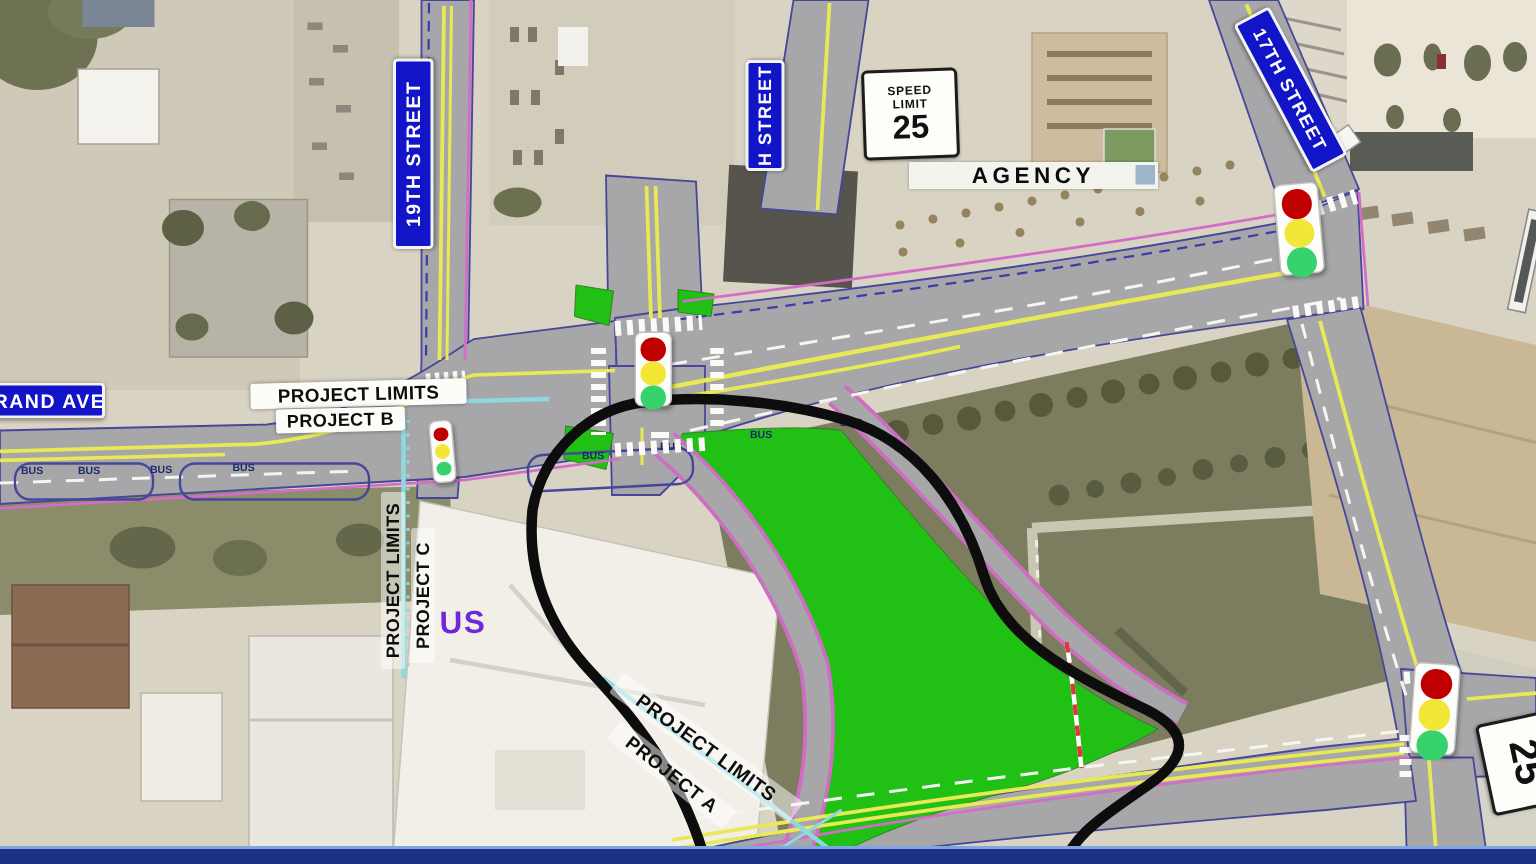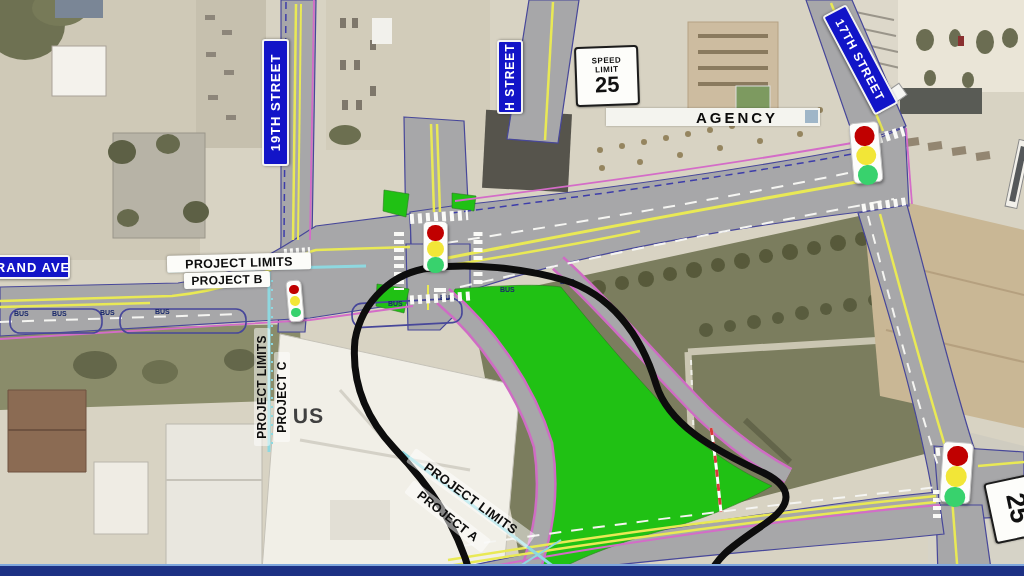--- a/index.html
+++ b/index.html
@@ -20,24 +20,24 @@
   .speedsign .sm{font-size:8px;font-weight:bold;line-height:9px;letter-spacing:.5px;}
   .speedsign .big{font-size:22px;font-weight:bold;line-height:22px;}
   .speedsign.rot .big{font-size:27px;line-height:27px;}
   .signal{position:absolute;background:#fdfdfb;border:1px solid #c2c2c2;border-radius:5px;
     box-shadow:1px 2px 3px rgba(0,0,0,.35);display:flex;flex-direction:column;align-items:center;
     justify-content:space-evenly;box-sizing:border-box;}
   .lamp{border-radius:50%;width:70%;aspect-ratio:1/1;}
   .lamp.red{background:#c00000;}
   .lamp.yel{background:#f2e637;}
   .lamp.grn{background:#38d26d;}
-  .uslabel{position:absolute;color:#404040;font-weight:bold;font-size:21px;letter-spacing:1px;}
+  .uslabel{position:absolute;color:#6d28d9;font-weight:bold;font-size:21px;letter-spacing:1px;}
   .agency{position:absolute;background:#f4f4ef;color:#0b0b0b;font-weight:bold;font-size:15px;
     letter-spacing:3px;display:flex;align-items:center;justify-content:center;
-    box-shadow:0 0 2px rgba(0,0,0,.3);padding-left:48px;}
+    box-shadow:0 0 2px rgba(0,0,0,.3);}
   .agency .sq{position:absolute;right:2px;top:2px;width:13px;height:13px;background:#9fb6c8;}
   .banner{position:absolute;left:0;bottom:0;width:100%;height:10px;background:#1d3184;
     border-top:2px solid #7fa7dd;}
 </style>
 </head>
 <body>
 
 <div class="stage">
 
 <svg width="1024" height="576" viewBox="0 0 1024 576">

